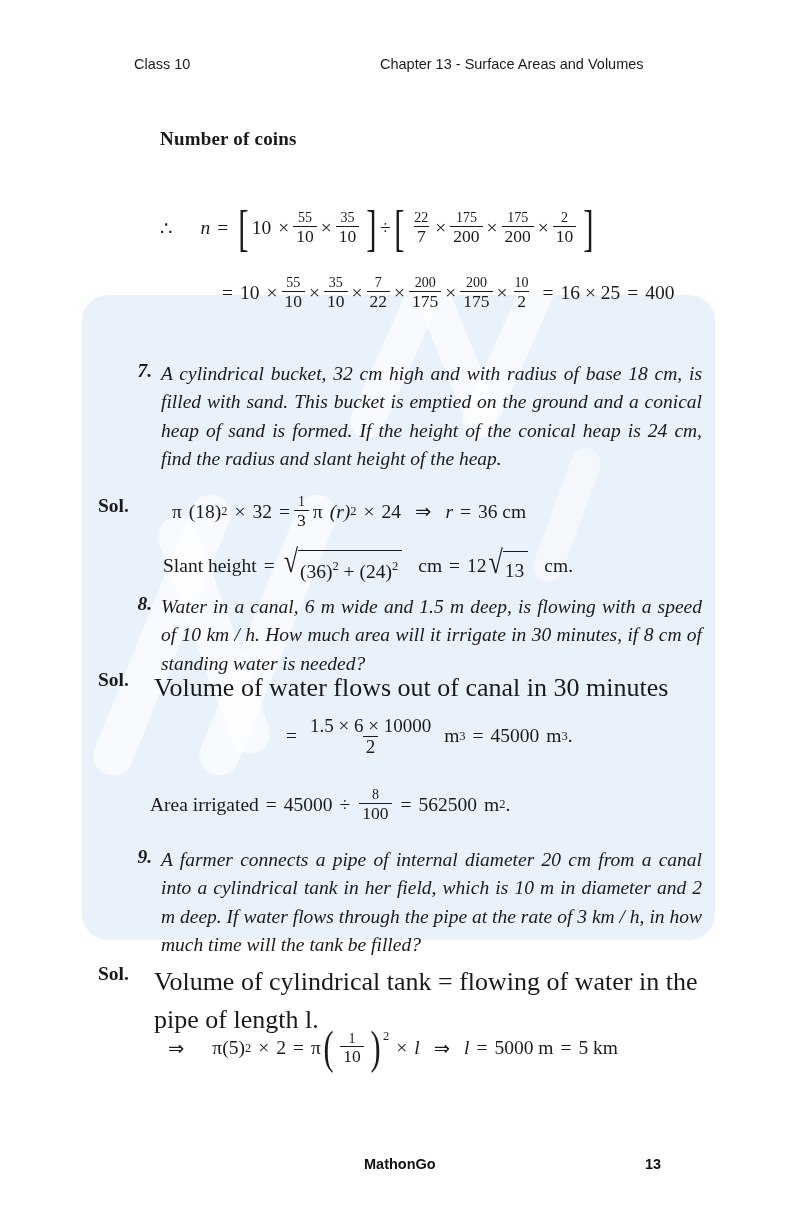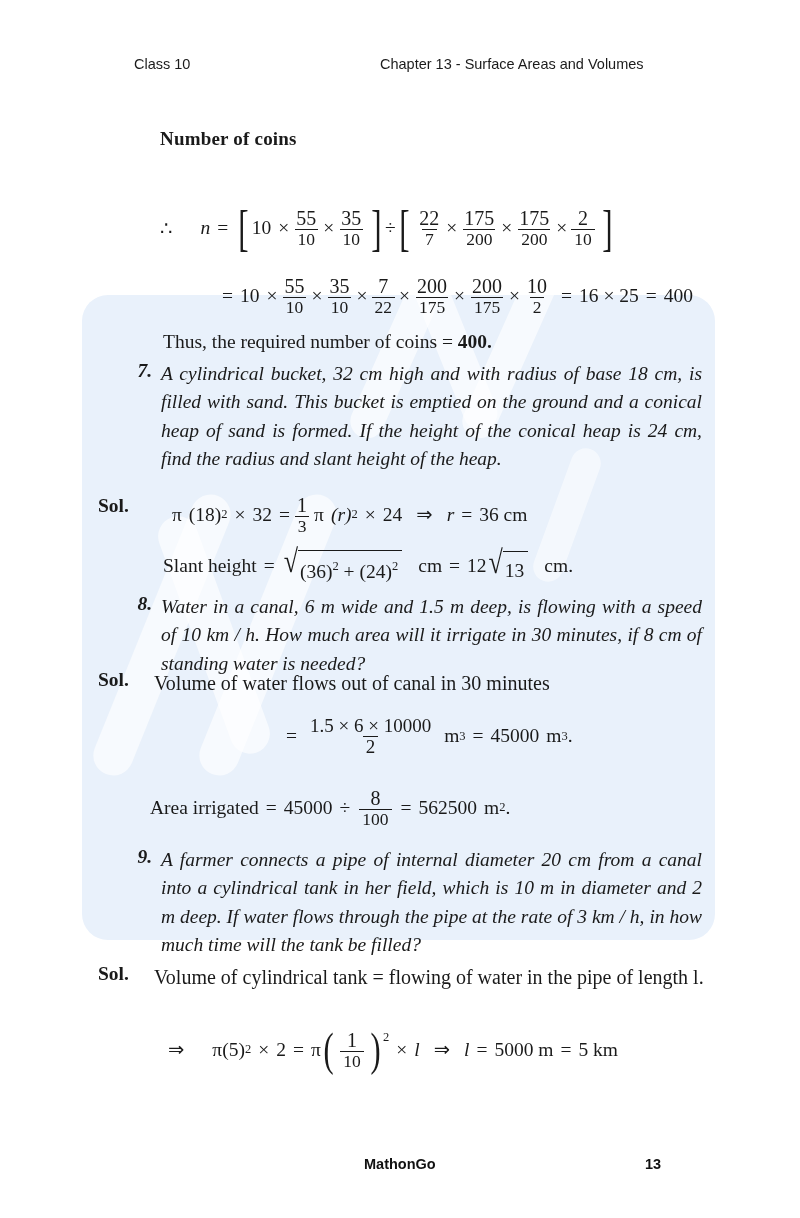--- a/index.html
+++ b/index.html
@@ -30,29 +30,29 @@
   .bold{font-weight:bold;}
   .just{text-align:justify;text-align-last:left;}
 
   .qrow{position:absolute;display:flex;}
   .qnum{font-weight:bold;font-style:italic;font-size:19.5px;width:30px;
         text-align:right;flex:none;padding-right:9px;}
   .qbody{font-style:italic;font-size:19.5px;line-height:1.45;}
 
   .solrow{position:absolute;display:flex;align-items:flex-start;}
   .sollab{font-weight:bold;font-size:19.5px;width:56px;flex:none;}
-  .solbody{font-size:20px;line-height:1.45;}
+  .solbody{font-size:26px;line-height:1.45;}
 
   
   .math{display:flex;align-items:center;font-size:19.5px;white-space:nowrap;}
   .math .sp{display:inline-block;width:7px;}
   .math .spb{display:inline-block;width:14px;}
   .frac{display:inline-flex;flex-direction:column;align-items:center;
         vertical-align:middle;margin:0 4px;line-height:1.04;}
-  .frac .num{padding:0 3px;font-size:20px;}
+  .frac .num{padding:0 3px;font-size:14px;}
   .frac .den{padding:0 3px;font-size:17.5px;border-top:1.3px solid #1a1a1a;}
   .brk{font-size:50px;font-weight:300;line-height:.8;font-family:"Liberation Serif",serif;
        display:inline-block;transform:scaleX(.62);}
   .paren{font-size:46px;line-height:.8;display:inline-block;transform:scaleX(.66);}
   .sup{font-size:12.5px;vertical-align:super;}
   .ital{font-style:italic;}
   .rad{display:inline-flex;align-items:stretch;margin:0 2px;}
   .radsym{font-size:26px;line-height:1;transform:scaleY(1.25);transform-origin:center;}
   .radbody{border-top:1.3px solid #1a1a1a;padding:8px 4px 0 2px;}
 
@@ -175,23 +175,20 @@
       <span>=</span>
       <span class="sp"></span>
       <span>16 × 25</span>
       <span class="sp"></span>
       <span>=</span>
       <span class="sp"></span>
       <span>400</span>
     </div>
   </div>
 
-  <div class="blk txt" style="left:163px;top:320px;">
-    <span>Thus, the required number of coins = </span><span class="bold">400.</span>
-  </div>
 
   <div class="qrow" style="left:122px;top:352px;width:580px;">
     <div class="qnum">7.</div>
     <div class="qbody just" style="width:548px;">A cylindrical bucket, 32 cm high and with radius of base 18 cm, is filled with sand. This bucket is emptied on the ground and a conical heap of sand is formed. If the height of the conical heap is 24 cm, find the radius and slant height of the heap.</div>
   </div>
 
   <div class="solrow" style="left:98px;top:487px;">
     <div class="sollab">Sol.</div>
     <div class="math" style="margin-left:18px;">
       <span>π</span>

